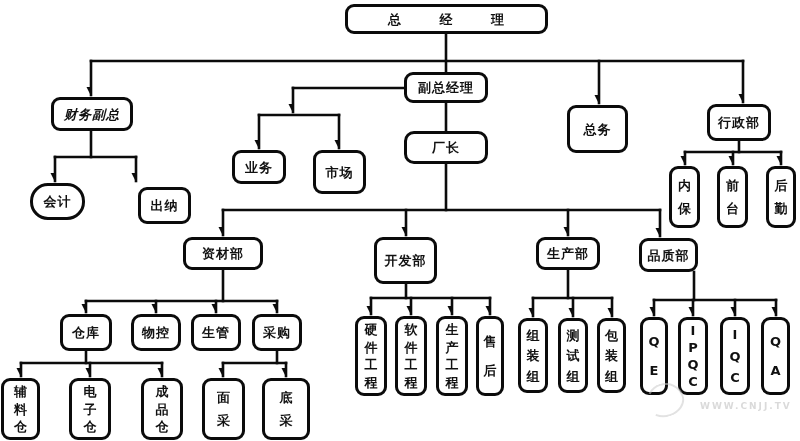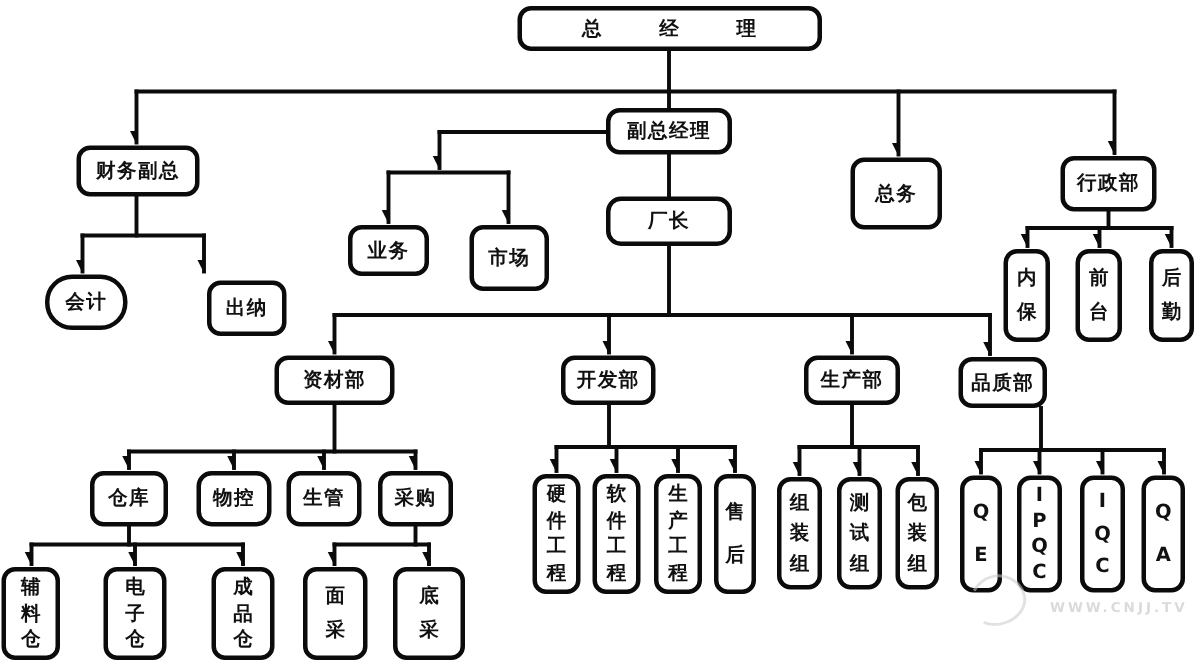--- a/index.html
+++ b/index.html
@@ -118,21 +118,21 @@
     </g>
   </svg>
 
   <div class="box spread" style="left:345px;top:4px;width:203px;height:30px;">
       <span>总</span>
       <span>经</span>
       <span>理</span>
     </div>
 
   <div class="box" style="left:404px;top:72px;width:84px;height:31px;">副总经理</div>
-  <div class="box" style="left:51px;top:97px;width:82px;height:34px;">财务副总</div>
+  <div class="box" style="left:51px;top:97px;width:82px;height:34px;font-style:italic;">财务副总</div>
   <div class="box" style="left:567px;top:105px;width:61px;height:48px;text-align:right;">总务</div>
   <div class="box" style="left:707px;top:104px;width:64px;height:37px;">行政部</div>
 
   <div class="box" style="left:30px;top:183px;width:55px;height:37px;border-radius:18px;">会计</div>
   <div class="box" style="left:110px;top:187px;width:53px;height:37px;margin-left:28px;">出纳</div>
   <div class="box" style="left:232px;top:150px;width:54px;height:34px;">业务</div>
   <div class="box" style="left:313px;top:150px;width:53px;height:44px;">市场</div>
   <div class="box" style="left:404px;top:131px;width:84px;height:33px;border-radius:10px;">厂长</div>
   <div class="box vert" style="left:669px;top:166px;width:31px;height:62px;">
       <span>内</span>
@@ -141,21 +141,21 @@
   <div class="box vert" style="left:717px;top:166px;width:31px;height:62px;">
       <span>前</span>
       <span>台</span>
     </div>
   <div class="box vert" style="left:766px;top:166px;width:30px;height:62px;">
       <span>后</span>
       <span>勤</span>
     </div>
 
   <div class="box" style="left:183px;top:237px;width:80px;height:33px;">资材部</div>
-  <div class="box" style="left:374px;top:237px;width:63px;height:33px;">开发部</div>
+  <div class="box" style="left:374px;top:237px;width:63px;height:47px;">开发部</div>
   <div class="box" style="left:536px;top:237px;width:64px;height:33px;">生产部</div>
   <div class="box" style="left:60px;top:314px;width:52px;height:37px;">仓库</div>
 
   <div class="box" style="left:639px;top:238px;width:59px;height:34px;">品质部</div>
   <div class="box" style="left:131px;top:314px;width:50px;height:37px;border-radius:10px;">物控</div>
   <div class="box" style="left:191px;top:314px;width:50px;height:37px;">生管</div>
   <div class="box" style="left:252px;top:314px;width:50px;height:37px;">采购</div>
 
   <div class="box vert" style="left:1px;top:378px;width:39px;height:62px;">
       <span>辅</span>

